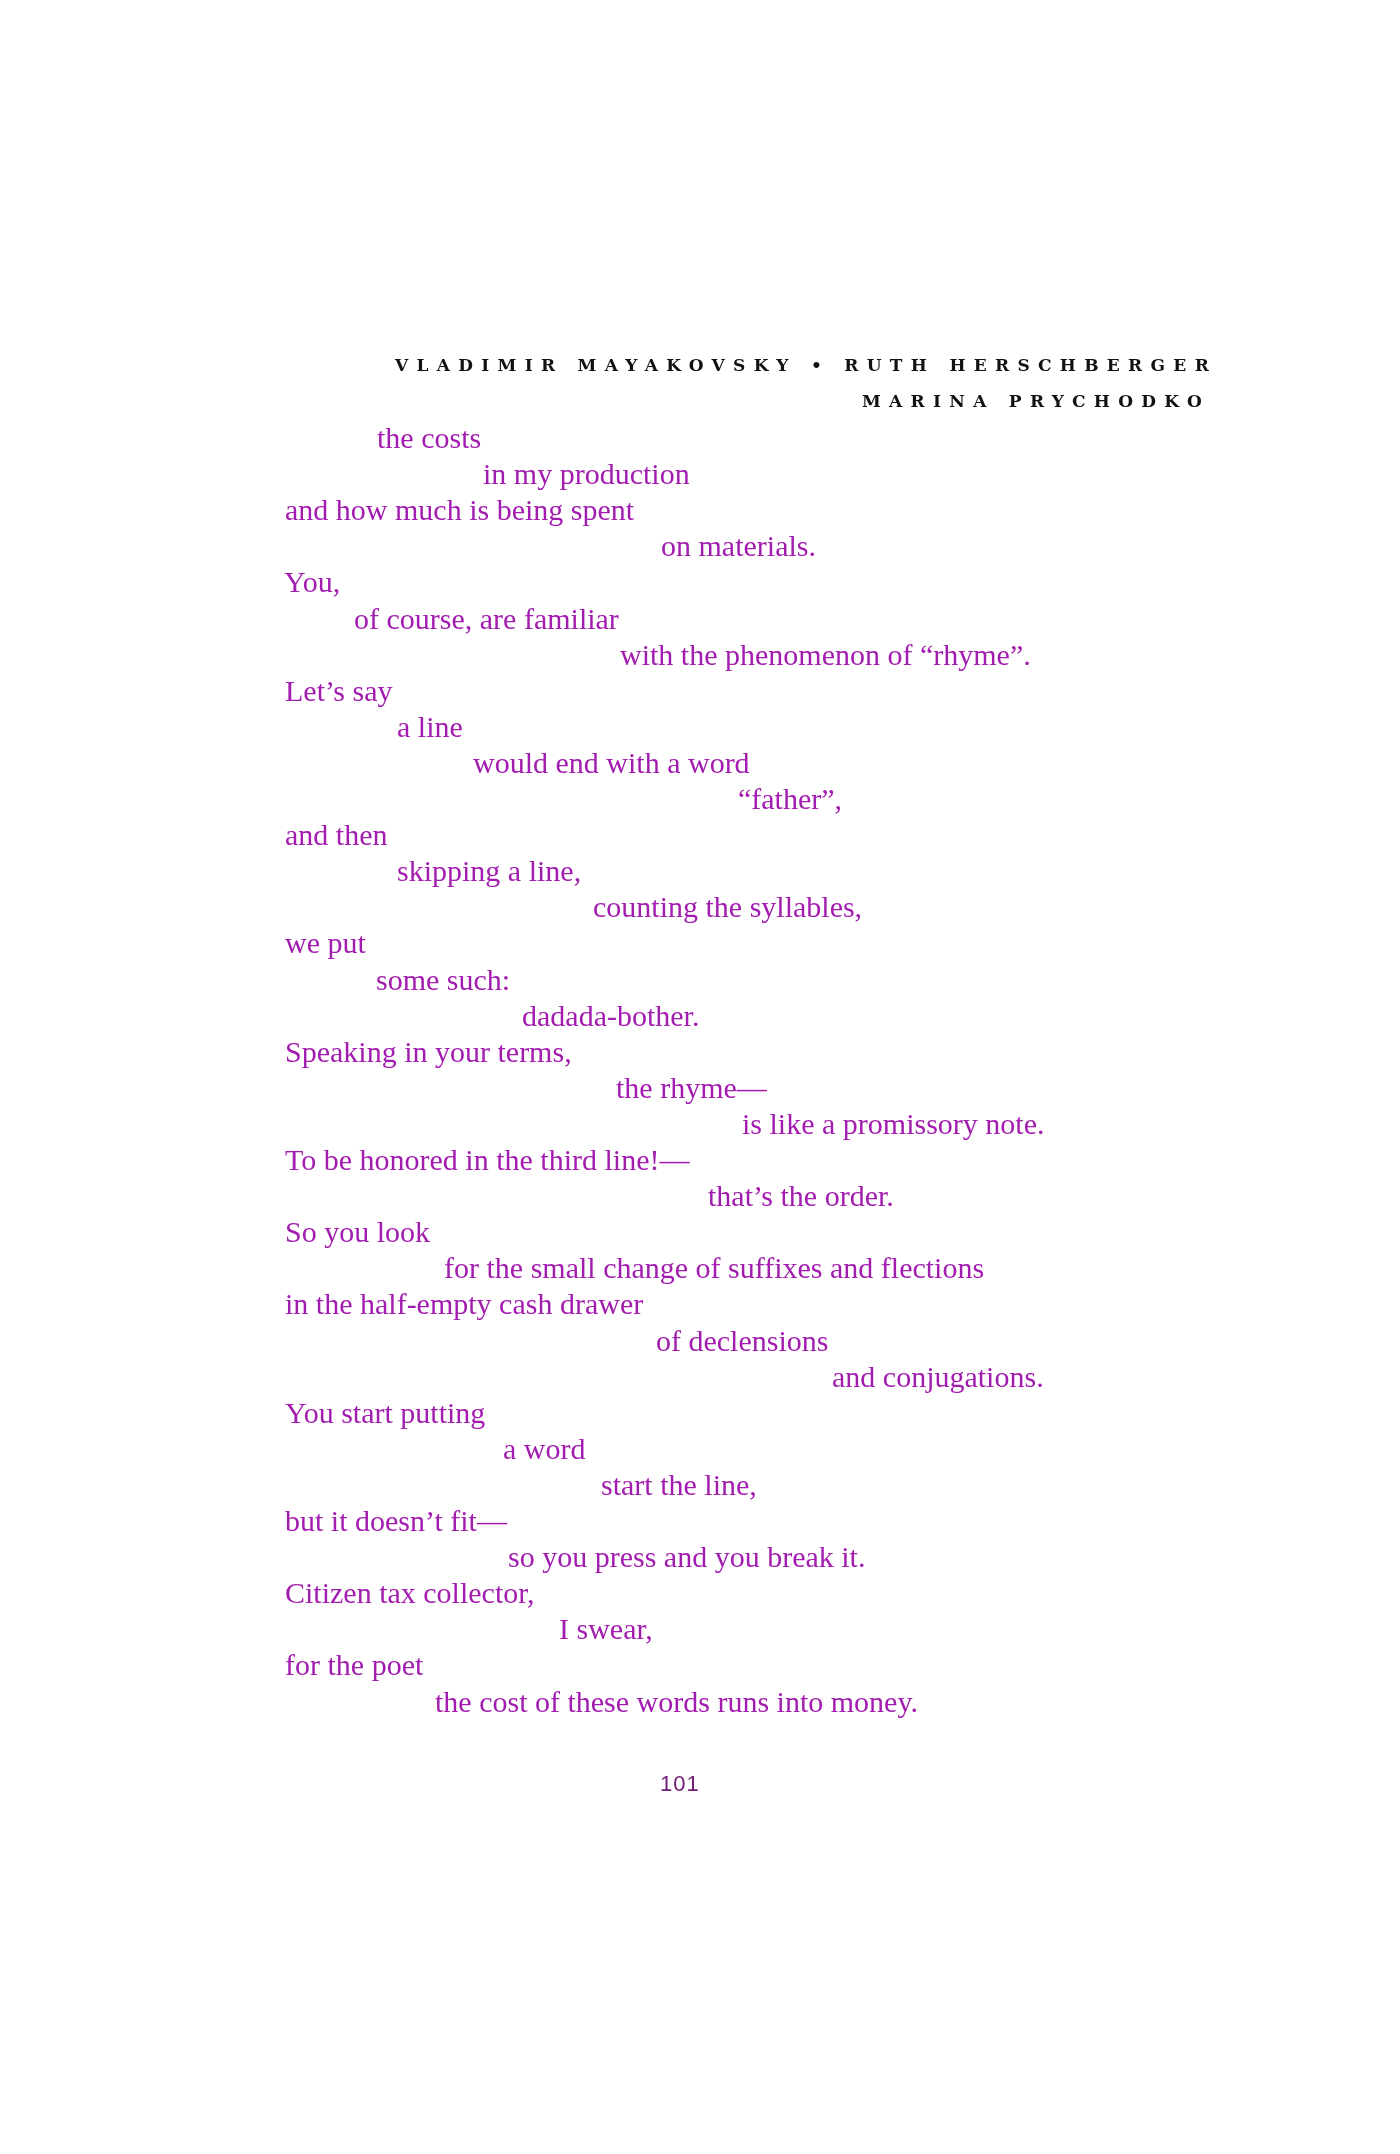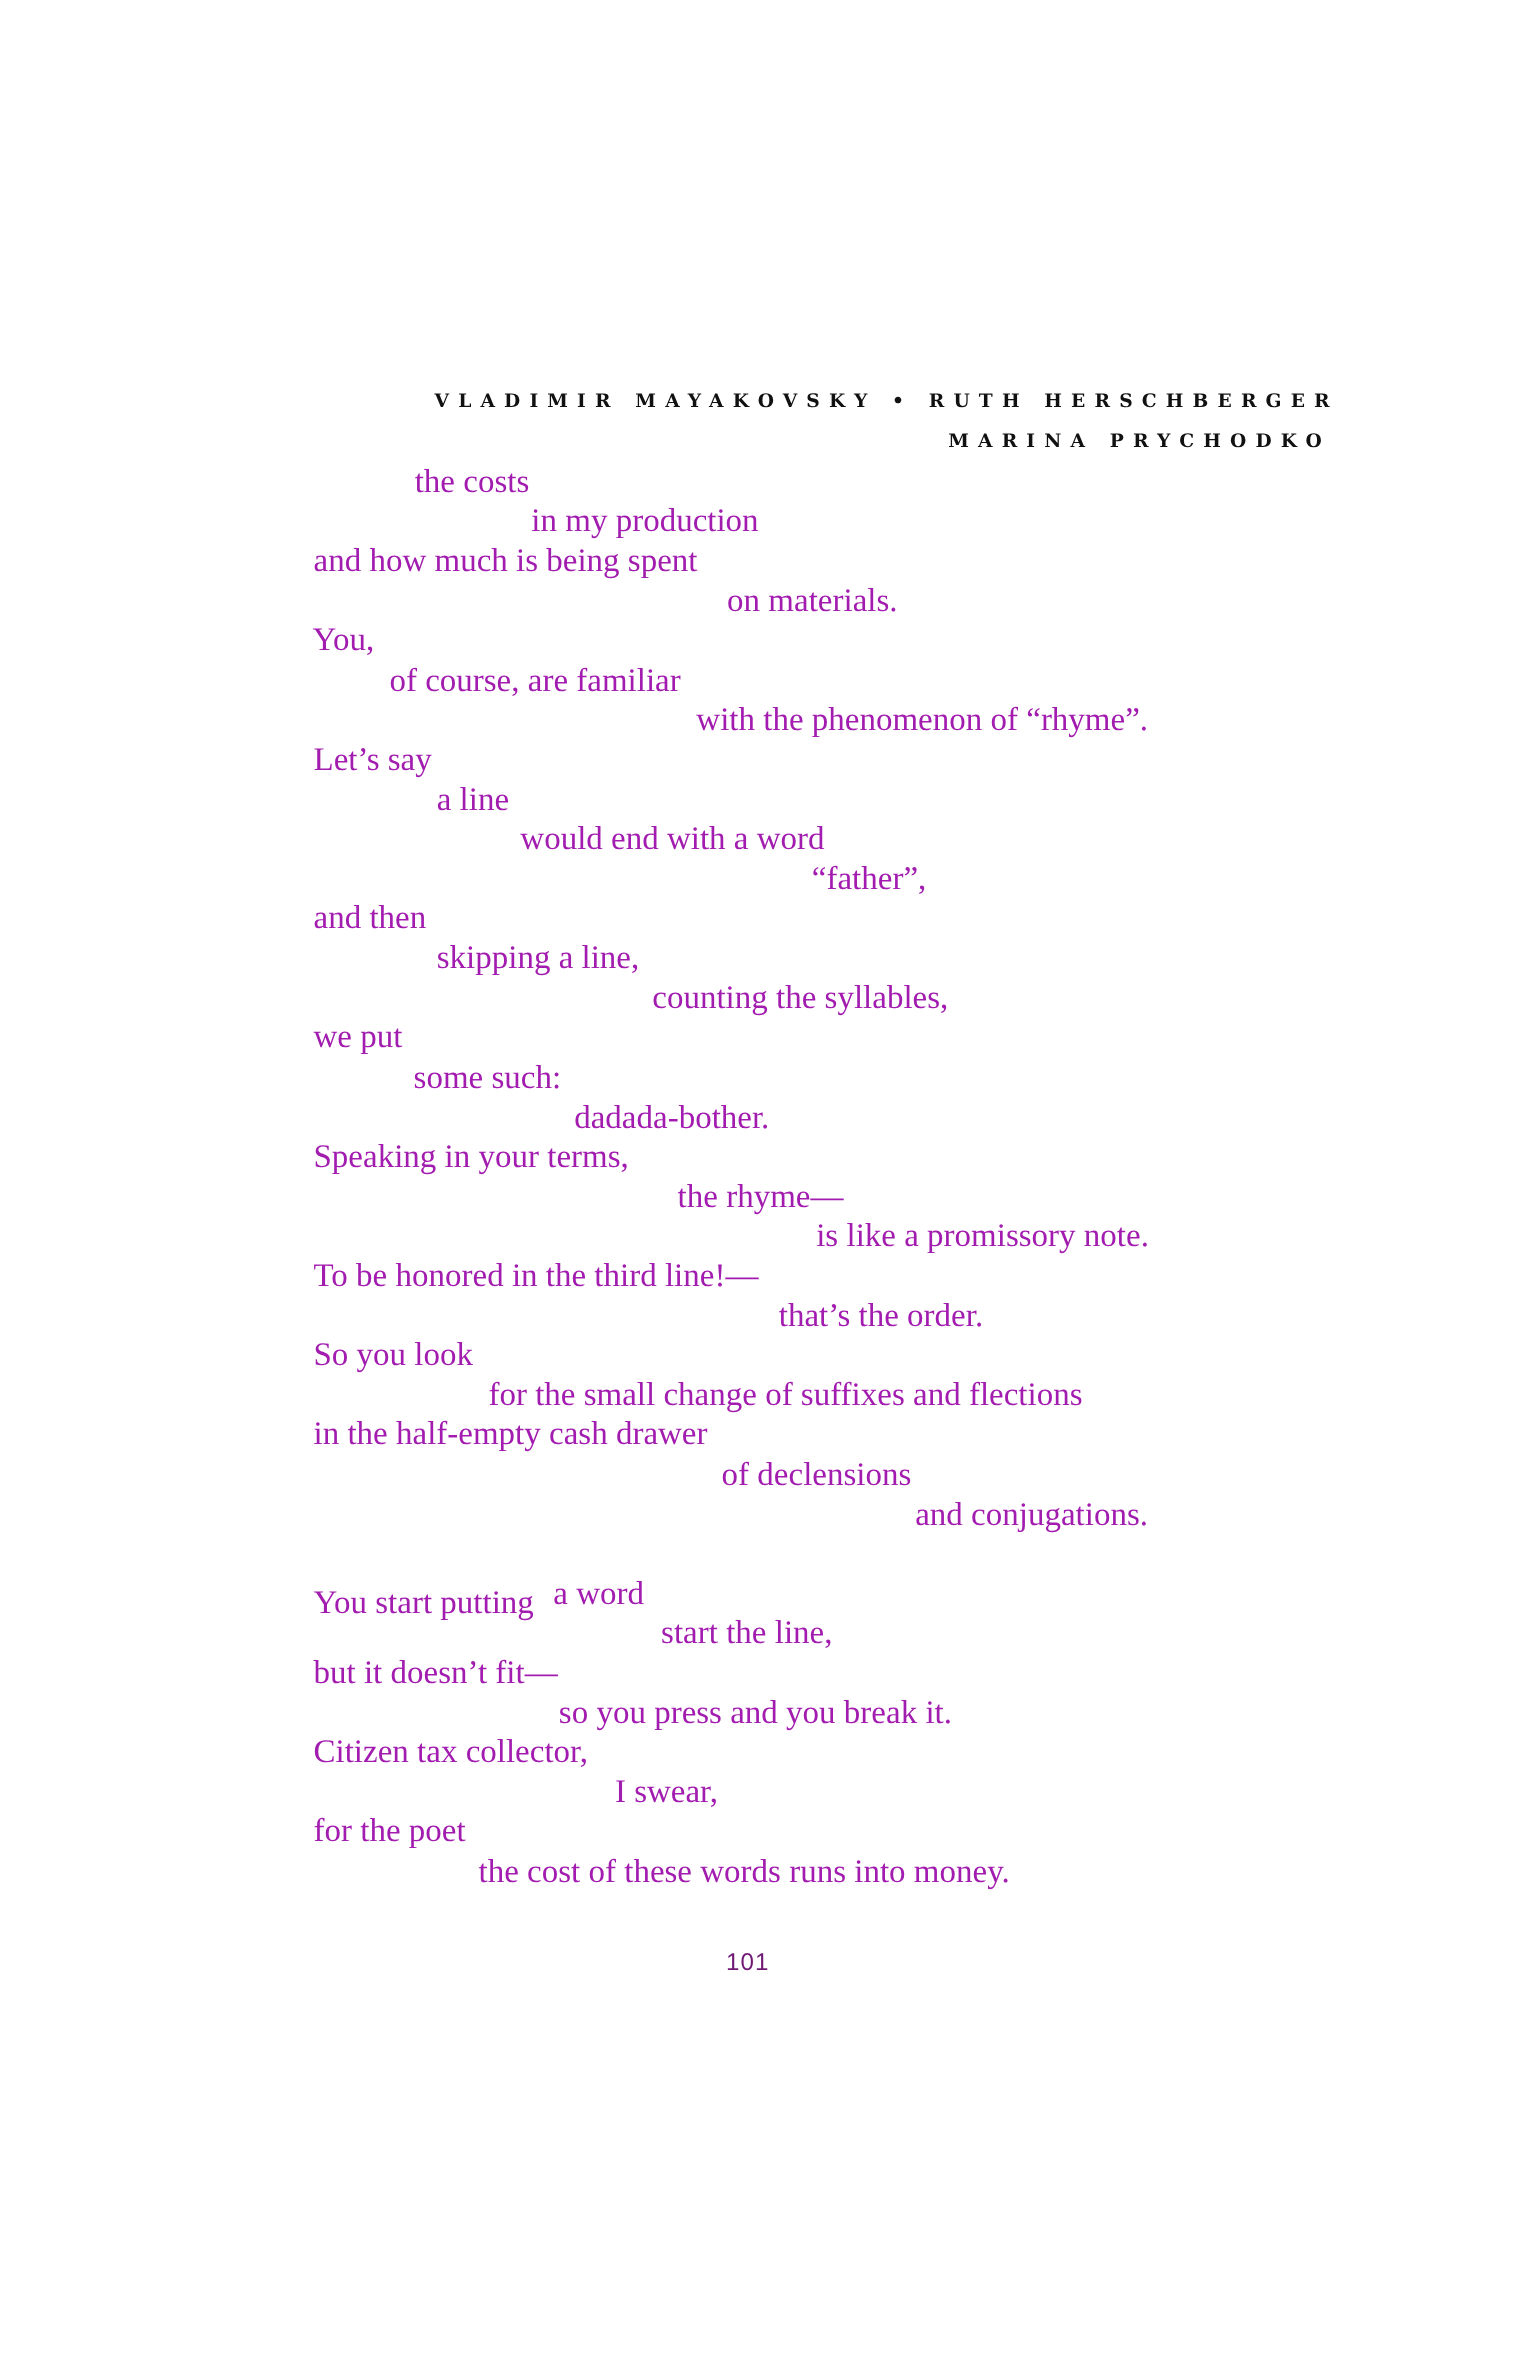--- a/index.html
+++ b/index.html
@@ -41,42 +41,42 @@
   <div class="header-line" style="left:395px; top:357px;">VLADIMIR MAYAKOVSKY • RUTH HERSCHBERGER</div>
   <div class="header-line" style="left:862px; top:393px;">MARINA PRYCHODKO</div>
 
   <div id="poem">
       <div class="verse-line" style="left: 377px; top: 423px;">the costs</div>
       <div class="verse-line" style="left: 483px; top: 459px;">in my production</div>
       <div class="verse-line" style="left: 285px; top: 495px;">and how much is being spent</div>
       <div class="verse-line" style="left: 661px; top: 531px;">on materials.</div>
       <div class="verse-line" style="left: 284px; top: 567px;">You,</div>
       <div class="verse-line" style="left: 354px; top: 604px;">of course, are familiar</div>
-      <div class="verse-line" style="left: 633px; top: 640px;">with the phenomenon of “rhyme”.</div>
+      <div class="verse-line" style="left: 620px; top: 640px;">with the phenomenon of “rhyme”.</div>
       <div class="verse-line" style="left: 285px; top: 676px;">Let’s say</div>
       <div class="verse-line" style="left: 397px; top: 712px;">a line</div>
       <div class="verse-line" style="left: 473px; top: 748px;">would end with a word</div>
       <div class="verse-line" style="left: 738px; top: 784px;">“father”,</div>
       <div class="verse-line" style="left: 285px; top: 820px;">and then</div>
       <div class="verse-line" style="left: 397px; top: 856px;">skipping a line,</div>
       <div class="verse-line" style="left: 593px; top: 892px;">counting the syllables,</div>
       <div class="verse-line" style="left: 285px; top: 928px;">we put</div>
       <div class="verse-line" style="left: 376px; top: 965px;">some such:</div>
       <div class="verse-line" style="left: 522px; top: 1001px;">dadada-bother.</div>
       <div class="verse-line" style="left: 285px; top: 1037px;">Speaking in your terms,</div>
       <div class="verse-line" style="left: 588px; top: 1073px; margin-left: 28px;">the rhyme—</div>
       <div class="verse-line" style="left: 742px; top: 1109px;">is like a promissory note.</div>
       <div class="verse-line" style="left: 285px; top: 1145px;">To be honored in the third line!—</div>
       <div class="verse-line" style="left: 708px; top: 1181px;">that’s the order.</div>
       <div class="verse-line" style="left: 285px; top: 1217px;">So you look</div>
       <div class="verse-line" style="left: 444px; top: 1253px;">for the small change of suffixes and flections</div>
       <div class="verse-line" style="left: 285px; top: 1289px;">in the half-empty cash drawer</div>
       <div class="verse-line" style="left: 656px; top: 1326px;">of declensions</div>
       <div class="verse-line" style="left: 832px; top: 1362px;">and conjugations.</div>
-      <div class="verse-line" style="left: 285px; top: 1398px; margin-top: 44px;">You start putting</div>
+      <div class="verse-line" style="left: 285px; top: 1398px;">You start putting</div>
       <div class="verse-line" style="left: 503px; top: 1434px; text-align: center;">a word</div>
       <div class="verse-line" style="left: 601px; top: 1470px;">start the line,</div>
       <div class="verse-line" style="left: 285px; top: 1506px;">but it doesn’t fit—</div>
       <div class="verse-line" style="left: 508px; top: 1542px;">so you press and you break it.</div>
       <div class="verse-line" style="left: 285px; top: 1578px;">Citizen tax collector,</div>
       <div class="verse-line" style="left: 547px; top: 1614px; margin-left: 12px;">I swear,</div>
       <div class="verse-line" style="left: 285px; top: 1650px;">for the poet</div>
       <div class="verse-line" style="left: 435px; top: 1687px;">the cost of these words runs into money.</div>
     </div>
 

